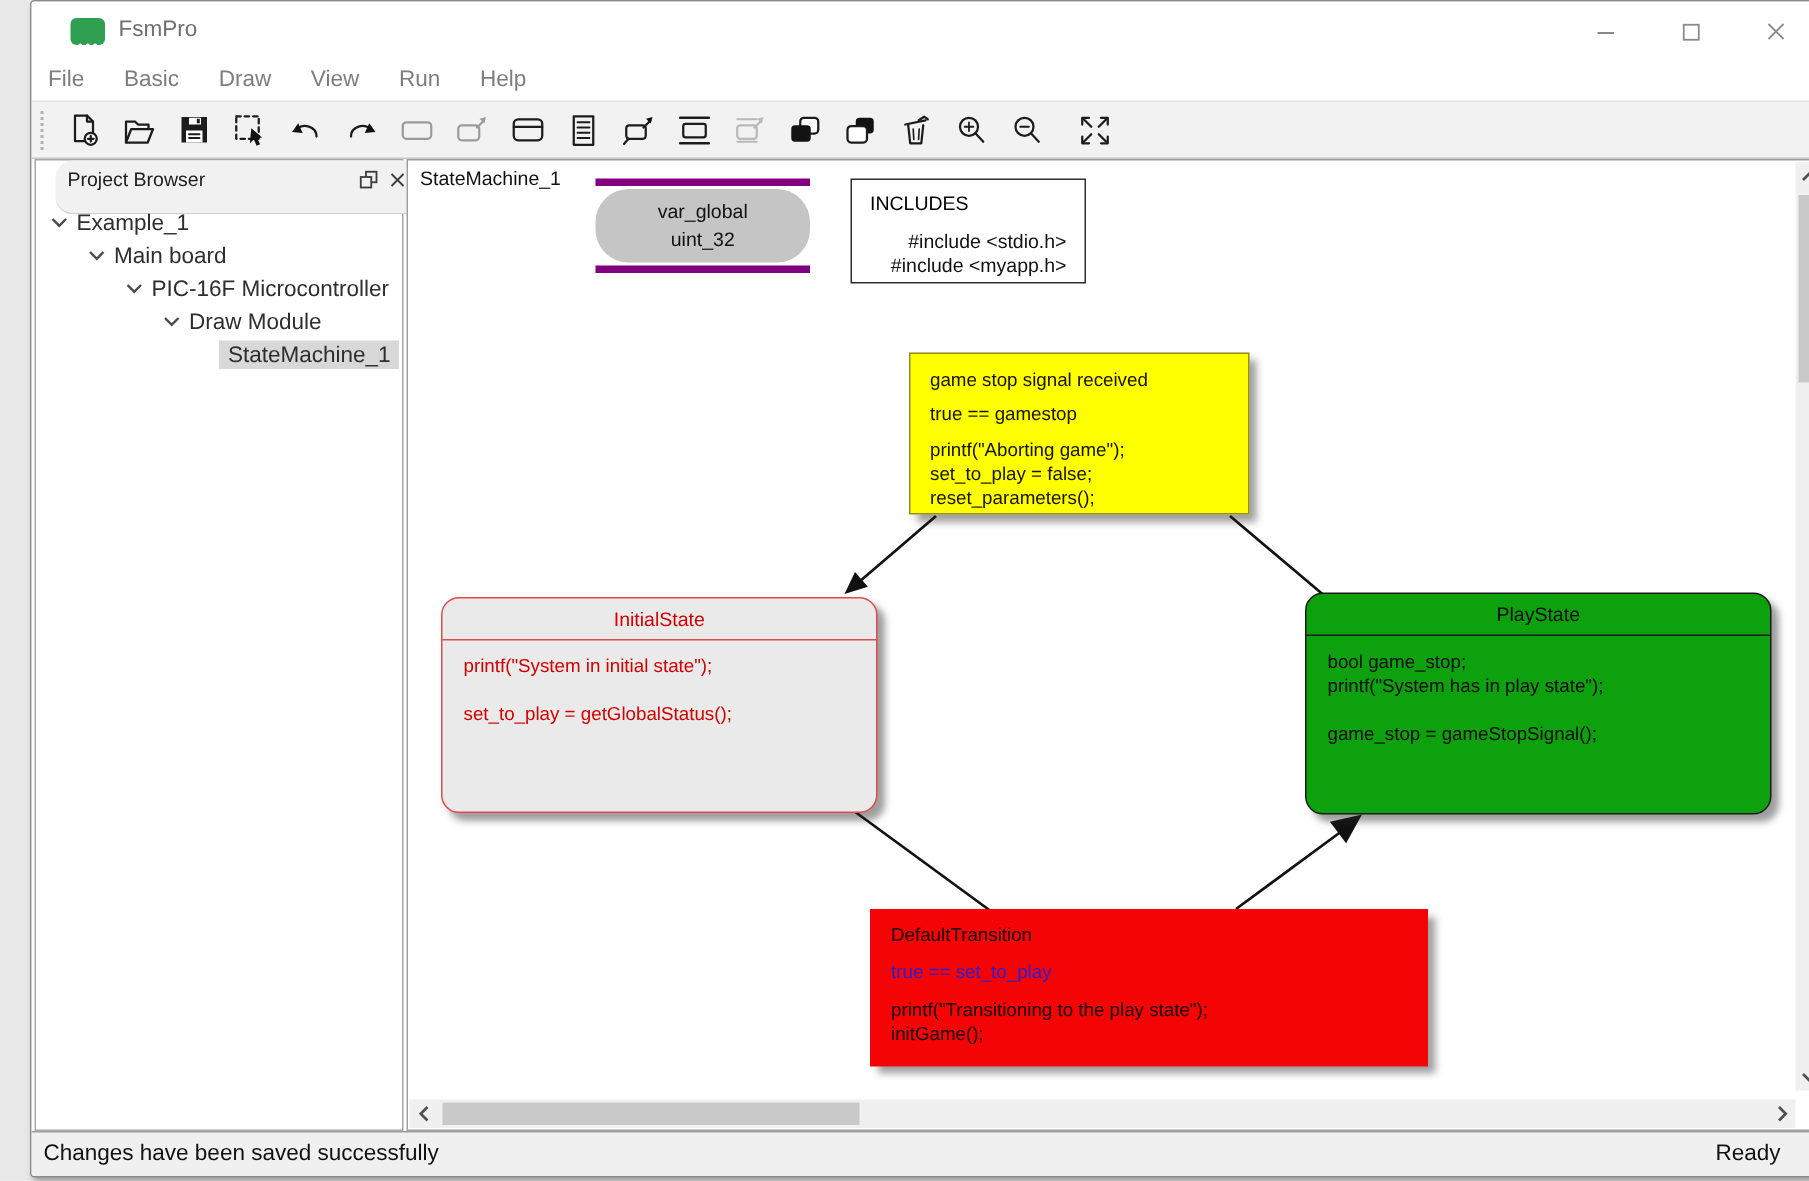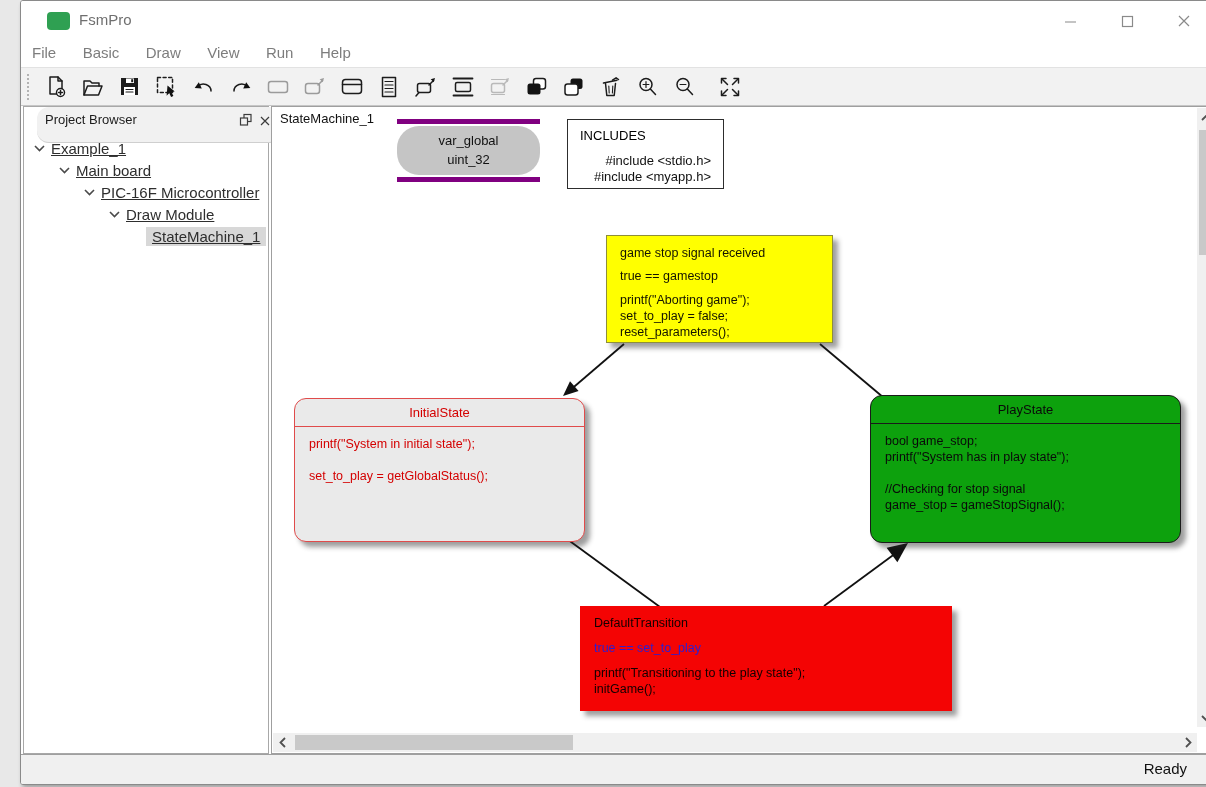--- a/index.html
+++ b/index.html
@@ -31,21 +31,21 @@
   
   .main { position:absolute; left:0; top:105px; width:100%; height:648px; background:#fff; }
 
   
   .panel { position:absolute; left:2px; top:0; width:246px; height:648px; background:#fff; border:1px solid #a8a8a8; }
   .panel-header { position:absolute; left:13px; top:0; width:100%; height:36px; background:#f1f1f1; border-bottom:1px solid #cfcfcf;border-radius:12px; }
   .panel-title { position:absolute; left:8px; top:5px; font-size:13px; color:#1c1c1c; }
   .panel-ico { position:absolute; top:6px; width:16px; height:14px; }
   .panel-ico svg { stroke:#3c3c3c; stroke-width:1.2; fill:none; }
   .tree { position:absolute; left:0; top:30px; width:100%; }
-  .tree-row { position:relative; height:22px; font-size:15px; color:#2e2e2e; white-space:nowrap; display:flex; align-items:center;text-decoration:underline; }
+  .tree-row { position:relative; height:22px; font-size:15px; color:#2e2e2e; white-space:nowrap; display:flex; align-items:center; }
   .tree-row .chev { margin-right:6px; flex:none; }
   .chev svg { display:block; stroke:#4a4a4a; stroke-width:1.6; fill:none; }
   .tree-label.selected { background:#d8d8d8; padding:1px 6px; }
 
   
   .canvas { position:absolute; left:250px; top:0; width:947px; height:648px; background:#fff; border:1px solid #9f9f9f; overflow:hidden; }
   .canvas-label { position:absolute; left:8px; top:4px; font-size:13px; color:#111; }
 
   .node { position:absolute; font-size:12.5px; line-height:16px; }
   .shadowed { box-shadow:5px 5px 5px rgba(40,40,40,.45); }
@@ -368,21 +368,20 @@
           <div class="line">set_to_play = getGlobalStatus();</div>
         </div>
       </div>
 
       <div class="node state play-node shadowed">
         <div class="state-title">PlayState</div>
         <div class="state-body">
           <div class="line">bool game_stop;</div>
           <div class="line">printf("System has in play state");</div>
           <div class="line"></div>
-          <div class="line">//Checking for stop signal</div>
           <div class="line">game_stop = gameStopSignal();</div>
         </div>
       </div>
 
       <div class="node default-node shadowed">
         <div class="dt-title line">DefaultTransition</div>
         <div class="dt-cond line">true == set_to_play</div>
         <div class="line">printf("Transitioning to the play state");</div>
         <div class="line">initGame();</div>
       </div>
@@ -410,20 +409,21 @@
         <div class="sb-btn h-right">
             <svg width="8" height="11">
               <polyline points="2,1 6.5,5.5 2,10"></polyline>
             </svg>
           </div>
       </div>
     </div>
   </div>
 
   <div class="statusbar">
+    <span class="status-left">Changes have been saved successfully</span>
     <span class="status-right">Ready</span>
     <svg class="size-grip" width="12" height="12">
       <rect x="8" y="8" width="3" height="3" fill="#a9a9a9"></rect>
         <rect x="8" y="4" width="3" height="3" fill="#bfbfbf"></rect>
         <rect x="4" y="8" width="3" height="3" fill="#bfbfbf"></rect>
     </svg>
   </div>
 </div>
 
 </body></html>

